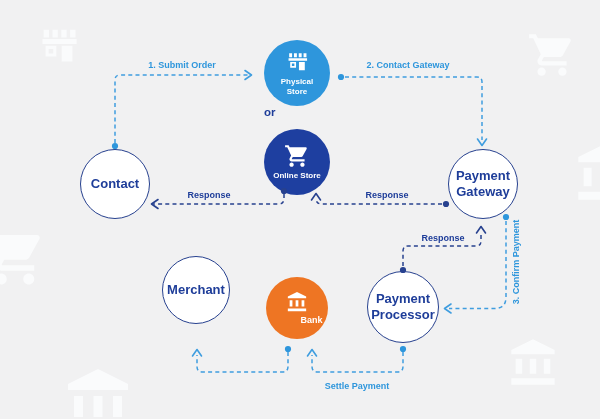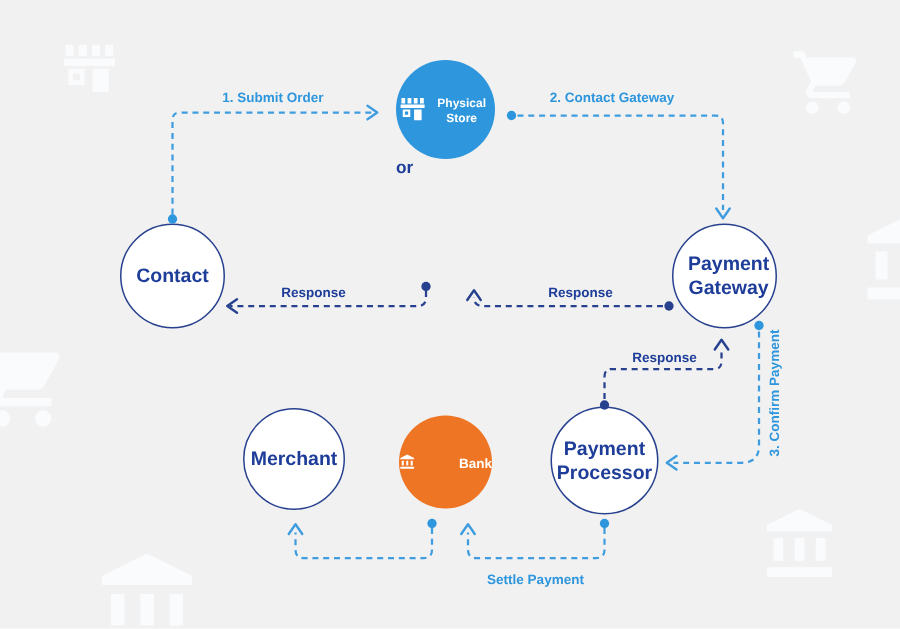--- a/index.html
+++ b/index.html
@@ -15,21 +15,21 @@
   .db{stroke:#27418f;}
   .dot{stroke:none;}
   .dot.lb{fill:#2e96dc;}
   .dot.db{fill:#27418f;}
   .lbl{font:700 9px "Liberation Sans",sans-serif;text-anchor:middle;}
   .lbt{fill:#2e96dc;}
   .dbt{fill:#1e3d99;}
   
   .node{
     position:absolute;border-radius:50%;box-sizing:border-box;
-    display:flex;flex-direction:row;align-items:center;justify-content:center;
+    display:flex;flex-direction:column;align-items:center;justify-content:center;
     text-align:center;
   }
   .outline{background:#ffffff;border:1.6px solid #27418f;}
   .big-label{font:700 13px "Liberation Sans",sans-serif;color:#1e3d99;line-height:1.25;width:92%;}
   .sm-label{font:700 8px "Liberation Sans",sans-serif;color:#ffffff;line-height:1.2;width:78%;margin-top:2px;}
   .bank-label{font:700 9px "Liberation Sans",sans-serif;color:#ffffff;margin-top:2px;padding-left:29px;}
   .or{
     position:absolute;left:264px;top:106px;width:66px;text-align:left;
     font:700 11.5px "Liberation Sans",sans-serif;color:#1e3d99;
   }
@@ -69,26 +69,32 @@
 
   <div class="node" style="left:264px;top:40px;width:66px;height:66px;background:#2e96dc;">
     <svg class="node-icon" width="25" height="25" viewBox="0 0 24 24" fill="#ffffff">
         <use href="#icon-store"></use>
       </svg>
     <span class="sm-label">Physical Store</span>
   </div>
 
   <div class="or">or</div>
 
+  <div class="node" style="left:264px;top:129px;width:66px;height:66px;background:#1e3fa0;">
+    <svg class="node-icon" width="26" height="26" viewBox="0 0 24 24" fill="#ffffff">
+        <use href="#icon-cart"></use>
+      </svg>
+    <span class="sm-label">Online Store</span>
+  </div>
 
-  <div class="node outline" style="left:448px;top:149px;width:70px;height:70px;justify-content:flex-end;">
+  <div class="node outline" style="left:448px;top:149px;width:70px;height:70px;">
     <span class="big-label">Payment Gateway</span>
   </div>
 
-  <div class="node outline" style="left:162px;top:272px;width:68px;height:68px;">
+  <div class="node outline" style="left:162px;top:256px;width:68px;height:68px;">
     <span class="big-label">Merchant</span>
   </div>
 
   <div class="node" style="left:266px;top:277px;width:62px;height:62px;background:#ee7523;">
     <svg class="node-icon" width="22" height="22" viewBox="0 0 24 24" fill="#ffffff">
         <use href="#icon-bank"></use>
       </svg>
     <span class="bank-label">Bank</span>
   </div>
 

